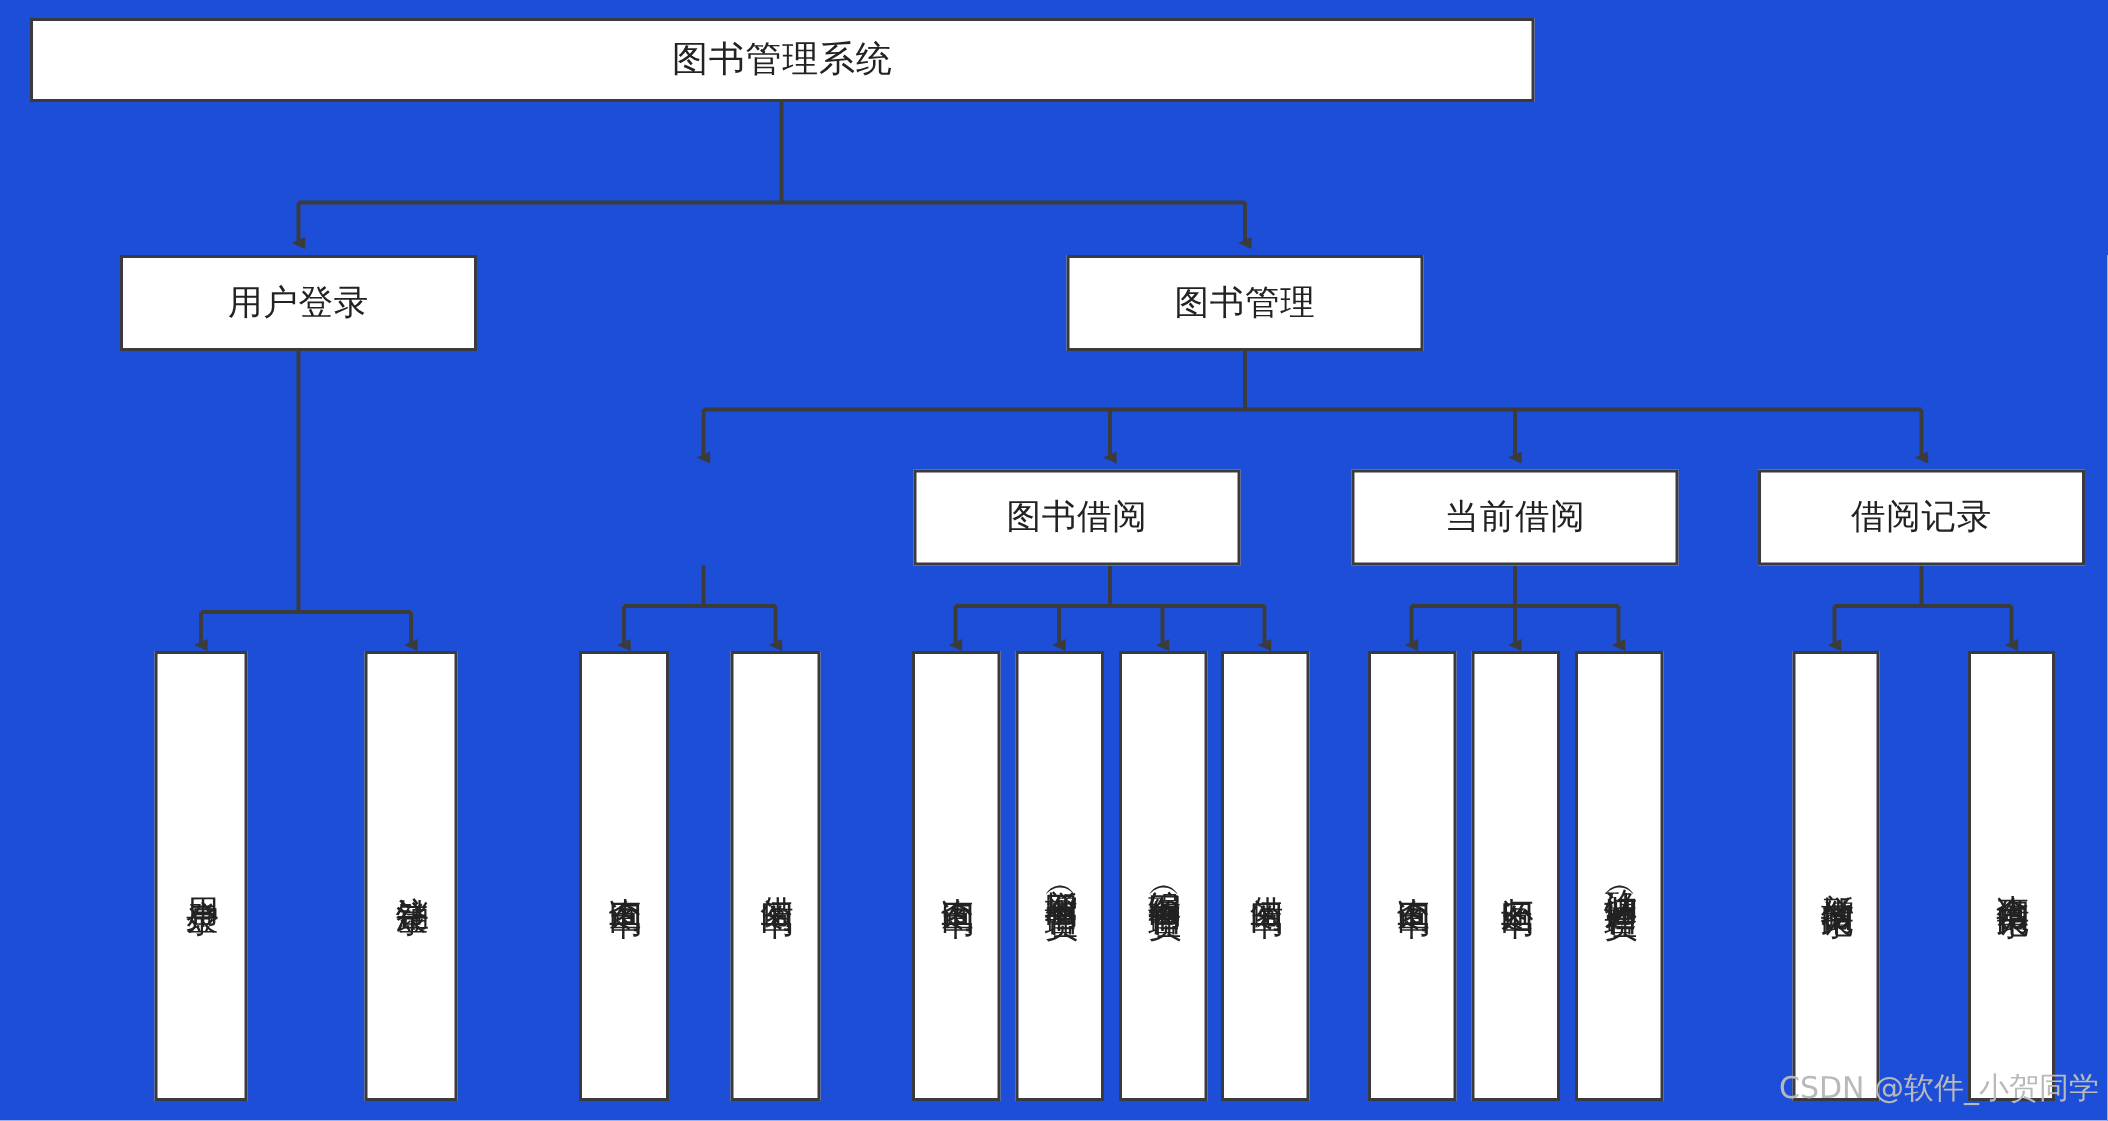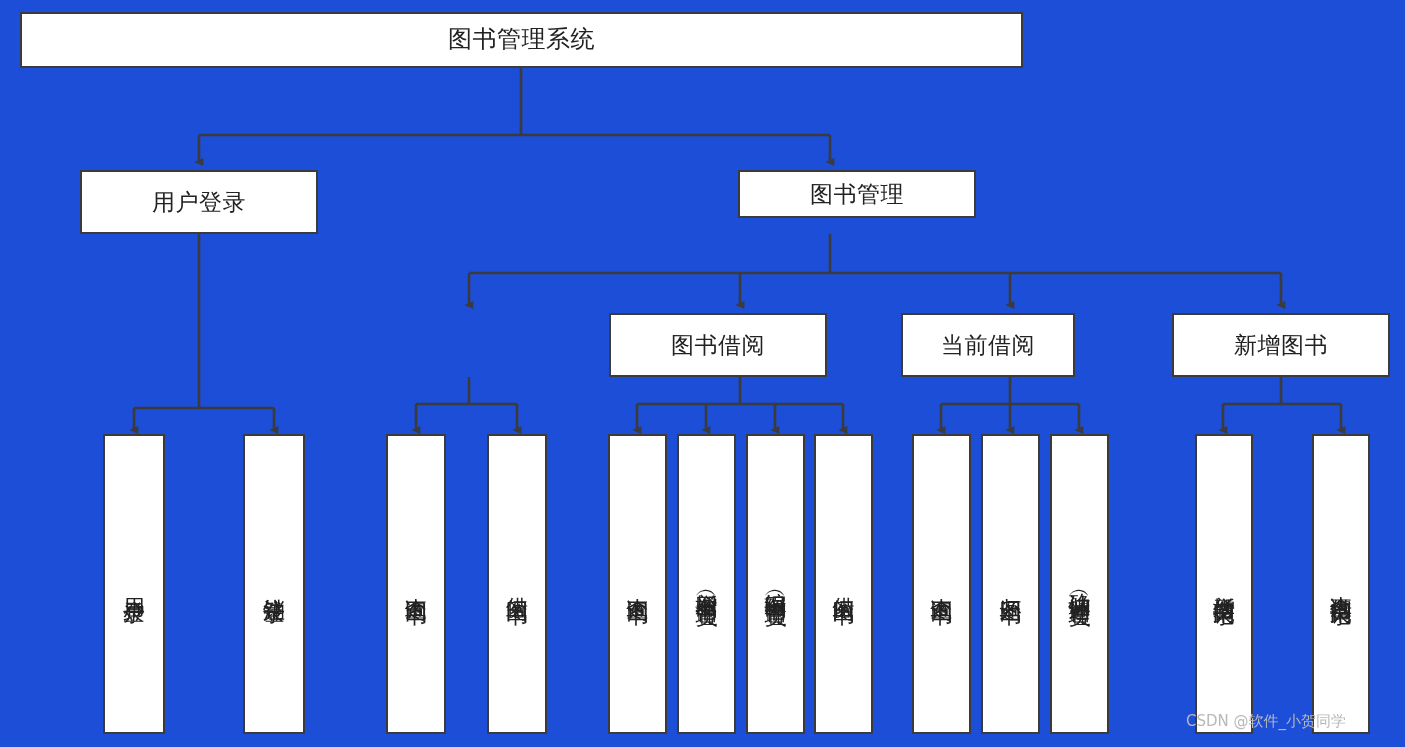--- a/index.html
+++ b/index.html
@@ -57,21 +57,21 @@
     font-size: 22px;
     line-height: 1.0;
     letter-spacing: 2px;
     white-space: nowrap;
     max-height: 262px;
   }
   .watermark {
     position: absolute;
     left: 1186px;
     top: 712px;
-    font-size: 15px;
+    font-size: 20px;
     color: #b9b9b9;
     white-space: nowrap;
     z-index: 5;
     font-family: "DejaVu Sans", "Liberation Sans", sans-serif;
   }
 </style>
 </head>
 <body>
 
 <div id="canvas">
@@ -127,35 +127,35 @@
   </svg>
 
   <div class="node h root" style="left:20px; top:12px; width:1003px; height:56px;">
     <span class="node-label">图书管理系统</span>
   </div>
 
   <div class="node h" style="left:80px; top:170px; width:238px; height:64px;">
     <span class="node-label">用户登录</span>
   </div>
 
-  <div class="node h" style="left:738px; top:170px; width:238px; height:48px;">
+  <div class="node h" style="left:711px; top:170px; width:238px; height:64px;">
     <span class="node-label">图书管理</span>
   </div>
 
 
   <div class="node h" style="left:609px; top:313px; width:218px; height:64px;">
     <span class="node-label">图书借阅</span>
   </div>
 
-  <div class="node h" style="left:901px; top:313px; width:174px; height:64px;">
+  <div class="node h" style="left:901px; top:313px; width:218px; height:64px;">
     <span class="node-label">当前借阅</span>
   </div>
 
   <div class="node h" style="left:1172px; top:313px; width:218px; height:64px;">
-    <span class="node-label">新增图书</span>
+    <span class="node-label">借阅记录</span>
   </div>
 
   <div class="node v" style="left:103px; top:434px; width:62px; height:300px;">
     <span class="node-label">用户登录</span>
   </div>
 
   <div class="node v" style="left:243px; top:434px; width:62px; height:300px;">
     <span class="node-label">注销登录</span>
   </div>
 

